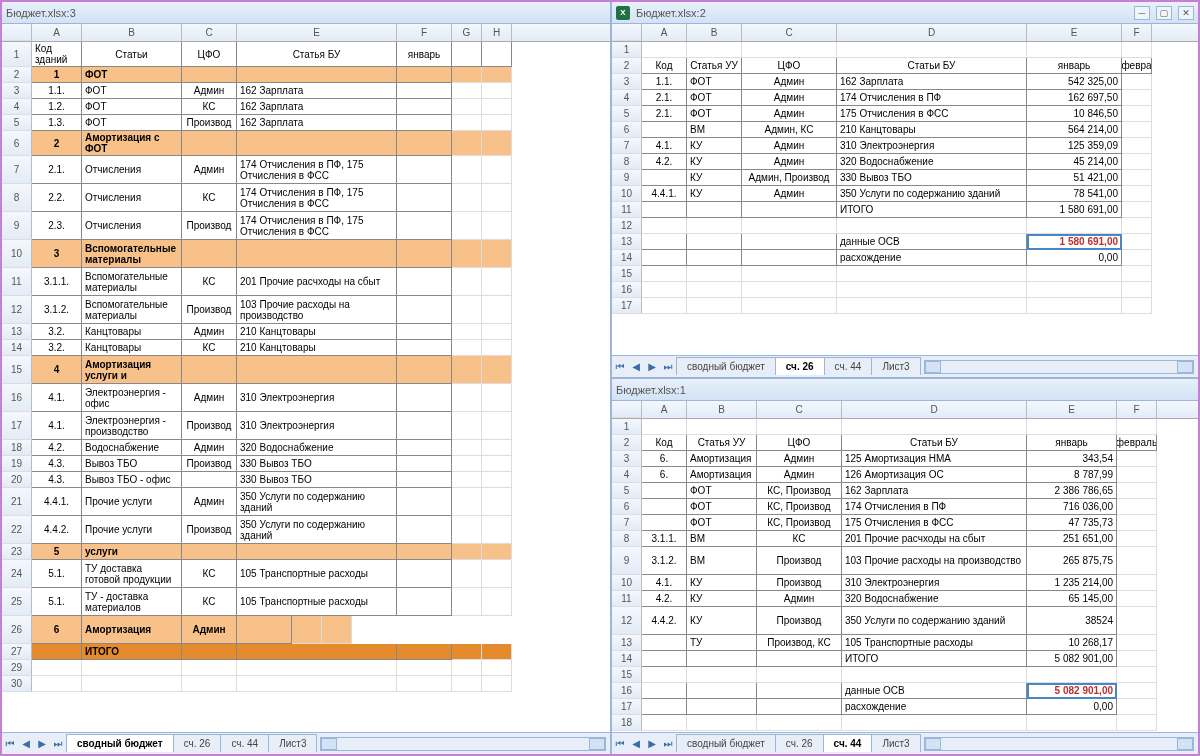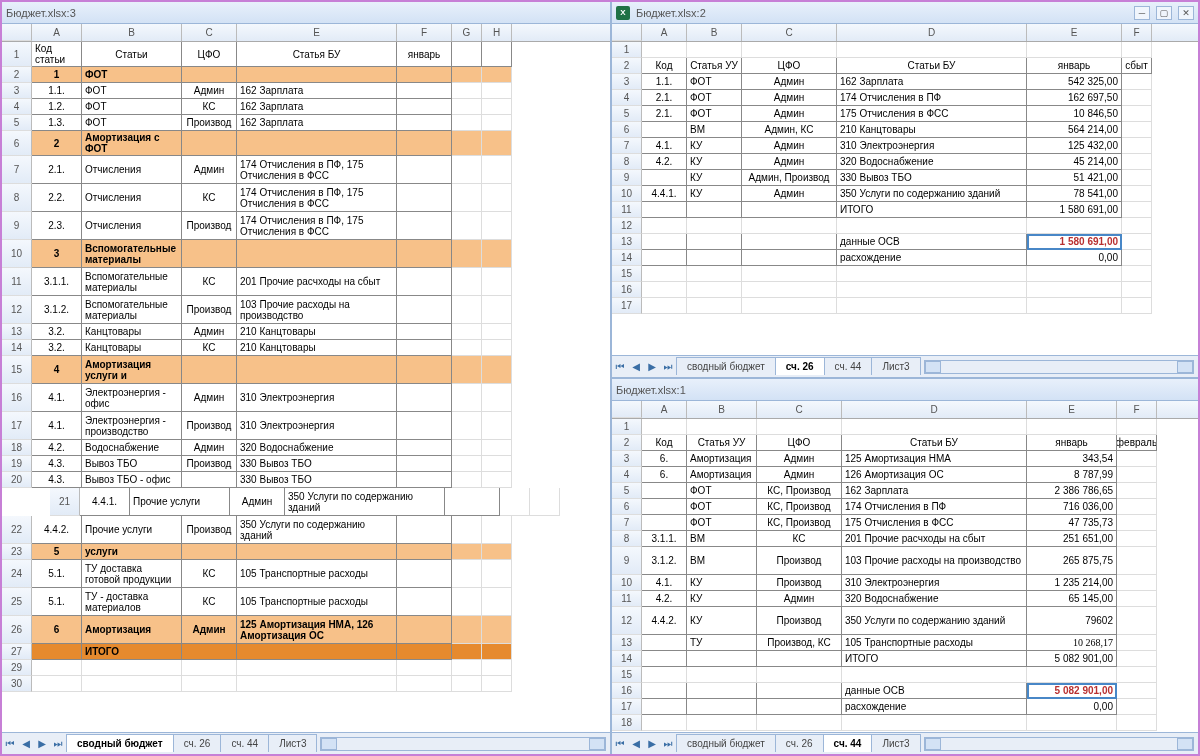--- a/index.html
+++ b/index.html
@@ -173,21 +173,21 @@
         <div class="colcell" style="width: 100px;">B</div>
         <div class="colcell" style="width: 55px;">C</div>
         <div class="colcell" style="width: 160px;">E</div>
         <div class="colcell" style="width: 55px;">F</div>
         <div class="colcell" style="width: 30px;">G</div>
         <div class="colcell" style="width: 30px;">H</div>
       </div>
     <div class="grid" id="grid-left">
         <div class="row">
           <div class="rownum">1</div>
-          <div class="cell center" style="width: 50px;">Код статьи</div>
+          <div class="cell center" style="width: 50px;">Код зданий</div>
           <div class="cell center" style="width: 100px;">Статьи</div>
           <div class="cell center" style="width: 55px;">ЦФО</div>
           <div class="cell center" style="width: 160px;">Статья БУ</div>
           <div class="cell center" style="width: 55px;">январь</div>
           <div class="cell center" style="width: 30px;"></div>
           <div class="cell center" style="width: 30px;"></div>
         </div>
         <div class="row">
           <div class="rownum">2</div>
           <div class="cell bold bg-orange center" style="width: 50px;">1</div>
@@ -371,21 +371,21 @@
         <div class="row">
           <div class="rownum">20</div>
           <div class="cell center" style="width: 50px;">4.3.</div>
           <div class="cell" style="width: 100px;">Вывоз ТБО - офис</div>
           <div class="cell center" style="width: 55px;"></div>
           <div class="cell" style="width: 160px;">330 Вывоз ТБО</div>
           <div class="cell right" style="width: 55px;"></div>
           <div class="cell noborder" style="width: 30px;"></div>
           <div class="cell noborder" style="width: 30px;"></div>
         </div>
-        <div class="row" style="min-height: 28px; margin-left: 48px;">
+        <div class="row" style="min-height: 28px;">
           <div class="rownum">21</div>
           <div class="cell center" style="width: 50px;">4.4.1.</div>
           <div class="cell" style="width: 100px;">Прочие услуги</div>
           <div class="cell center" style="width: 55px;">Админ</div>
           <div class="cell" style="width: 160px;">350 Услуги по содержанию зданий</div>
           <div class="cell right" style="width: 55px;"></div>
           <div class="cell noborder" style="width: 30px;"></div>
           <div class="cell noborder" style="width: 30px;"></div>
         </div>
         <div class="row" style="min-height: 28px;">
@@ -426,21 +426,20 @@
           <div class="cell" style="width: 160px;">105 Транспортные расходы</div>
           <div class="cell right" style="width: 55px;"></div>
           <div class="cell noborder" style="width: 30px;"></div>
           <div class="cell noborder" style="width: 30px;"></div>
         </div>
         <div class="row" style="min-height: 28px;">
           <div class="rownum">26</div>
           <div class="cell bold bg-orange center" style="width: 50px;">6</div>
           <div class="cell bold bg-orange" style="width: 100px;">Амортизация</div>
           <div class="cell bold bg-orange center" style="width: 55px;">Админ</div>
-          <div class="cell bold bg-orange" style="width: 160px;">125 Амортизация НМА, 126 Амортизация ОС</div>
           <div class="cell bold bg-orange right" style="width: 55px;"></div>
           <div class="cell noborder bold bg-orange" style="width: 30px;"></div>
           <div class="cell noborder bold bg-orange" style="width: 30px;"></div>
         </div>
         <div class="row">
           <div class="rownum">27</div>
           <div class="cell bold bg-orange-dark center" style="width: 50px;"></div>
           <div class="cell bold bg-orange-dark" style="width: 100px;">ИТОГО</div>
           <div class="cell bold bg-orange-dark center" style="width: 55px;"></div>
           <div class="cell bold bg-orange-dark" style="width: 160px;"></div>
@@ -509,21 +508,21 @@
             <div class="cell noborder right" style="width: 95px;"></div>
             <div class="cell noborder" style="width: 30px;"></div>
           </div>
           <div class="row">
             <div class="rownum">2</div>
             <div class="cell center" style="width: 45px;">Код</div>
             <div class="cell center" style="width: 55px;">Статья УУ</div>
             <div class="cell center" style="width: 95px;">ЦФО</div>
             <div class="cell center" style="width: 190px;">Статьи БУ</div>
             <div class="cell center" style="width: 95px;">январь</div>
-            <div class="cell center" style="width: 30px;">сбыт</div>
+            <div class="cell center" style="width: 30px;">февра</div>
           </div>
           <div class="row">
             <div class="rownum">3</div>
             <div class="cell center" style="width: 45px;">1.1.</div>
             <div class="cell" style="width: 55px;">ФОТ</div>
             <div class="cell center" style="width: 95px;">Админ</div>
             <div class="cell" style="width: 190px;">162 Зарплата</div>
             <div class="cell right" style="width: 95px;">542 325,00</div>
             <div class="cell noborder" style="width: 30px;"></div>
           </div>
@@ -553,21 +552,21 @@
             <div class="cell" style="width: 190px;">210 Канцтовары</div>
             <div class="cell right" style="width: 95px;">564 214,00</div>
             <div class="cell noborder" style="width: 30px;"></div>
           </div>
           <div class="row">
             <div class="rownum">7</div>
             <div class="cell center" style="width: 45px;">4.1.</div>
             <div class="cell" style="width: 55px;">КУ</div>
             <div class="cell center" style="width: 95px;">Админ</div>
             <div class="cell" style="width: 190px;">310 Электроэнергия</div>
-            <div class="cell right" style="width: 95px;">125 432,00</div>
+            <div class="cell right" style="width: 95px;">125 359,09</div>
             <div class="cell noborder" style="width: 30px;"></div>
           </div>
           <div class="row">
             <div class="rownum">8</div>
             <div class="cell center" style="width: 45px;">4.2.</div>
             <div class="cell" style="width: 55px;">КУ</div>
             <div class="cell center" style="width: 95px;">Админ</div>
             <div class="cell" style="width: 190px;">320 Водоснабжение</div>
             <div class="cell right" style="width: 95px;">45 214,00</div>
             <div class="cell noborder" style="width: 30px;"></div>
@@ -776,30 +775,30 @@
             <div class="cell" style="width: 185px;">320 Водоснабжение</div>
             <div class="cell right" style="width: 90px;">65 145,00</div>
             <div class="cell noborder" style="width: 40px;"></div>
           </div>
           <div class="row" style="min-height: 28px;">
             <div class="rownum">12</div>
             <div class="cell center" style="width: 45px;">4.4.2.</div>
             <div class="cell" style="width: 70px;">КУ</div>
             <div class="cell center" style="width: 85px;">Производ</div>
             <div class="cell" style="width: 185px;">350 Услуги по содержанию зданий</div>
-            <div class="cell right" style="width: 90px;">79602</div>
+            <div class="cell right" style="width: 90px;">38524</div>
             <div class="cell noborder" style="width: 40px;"></div>
           </div>
           <div class="row">
             <div class="rownum">13</div>
             <div class="cell center" style="width: 45px;"></div>
             <div class="cell" style="width: 70px;">ТУ</div>
             <div class="cell center" style="width: 85px;">Производ, КС</div>
             <div class="cell" style="width: 185px;">105 Транспортные расходы</div>
-            <div class="cell right" style="width: 90px; font-family: Liberation Serif, serif;">10 268,17</div>
+            <div class="cell right" style="width: 90px;">10 268,17</div>
             <div class="cell noborder" style="width: 40px;"></div>
           </div>
           <div class="row">
             <div class="rownum">14</div>
             <div class="cell center" style="width: 45px;"></div>
             <div class="cell" style="width: 70px;"></div>
             <div class="cell center" style="width: 85px;"></div>
             <div class="cell" style="width: 185px;">ИТОГО</div>
             <div class="cell right" style="width: 90px;">5 082 901,00</div>
             <div class="cell noborder" style="width: 40px;"></div>

